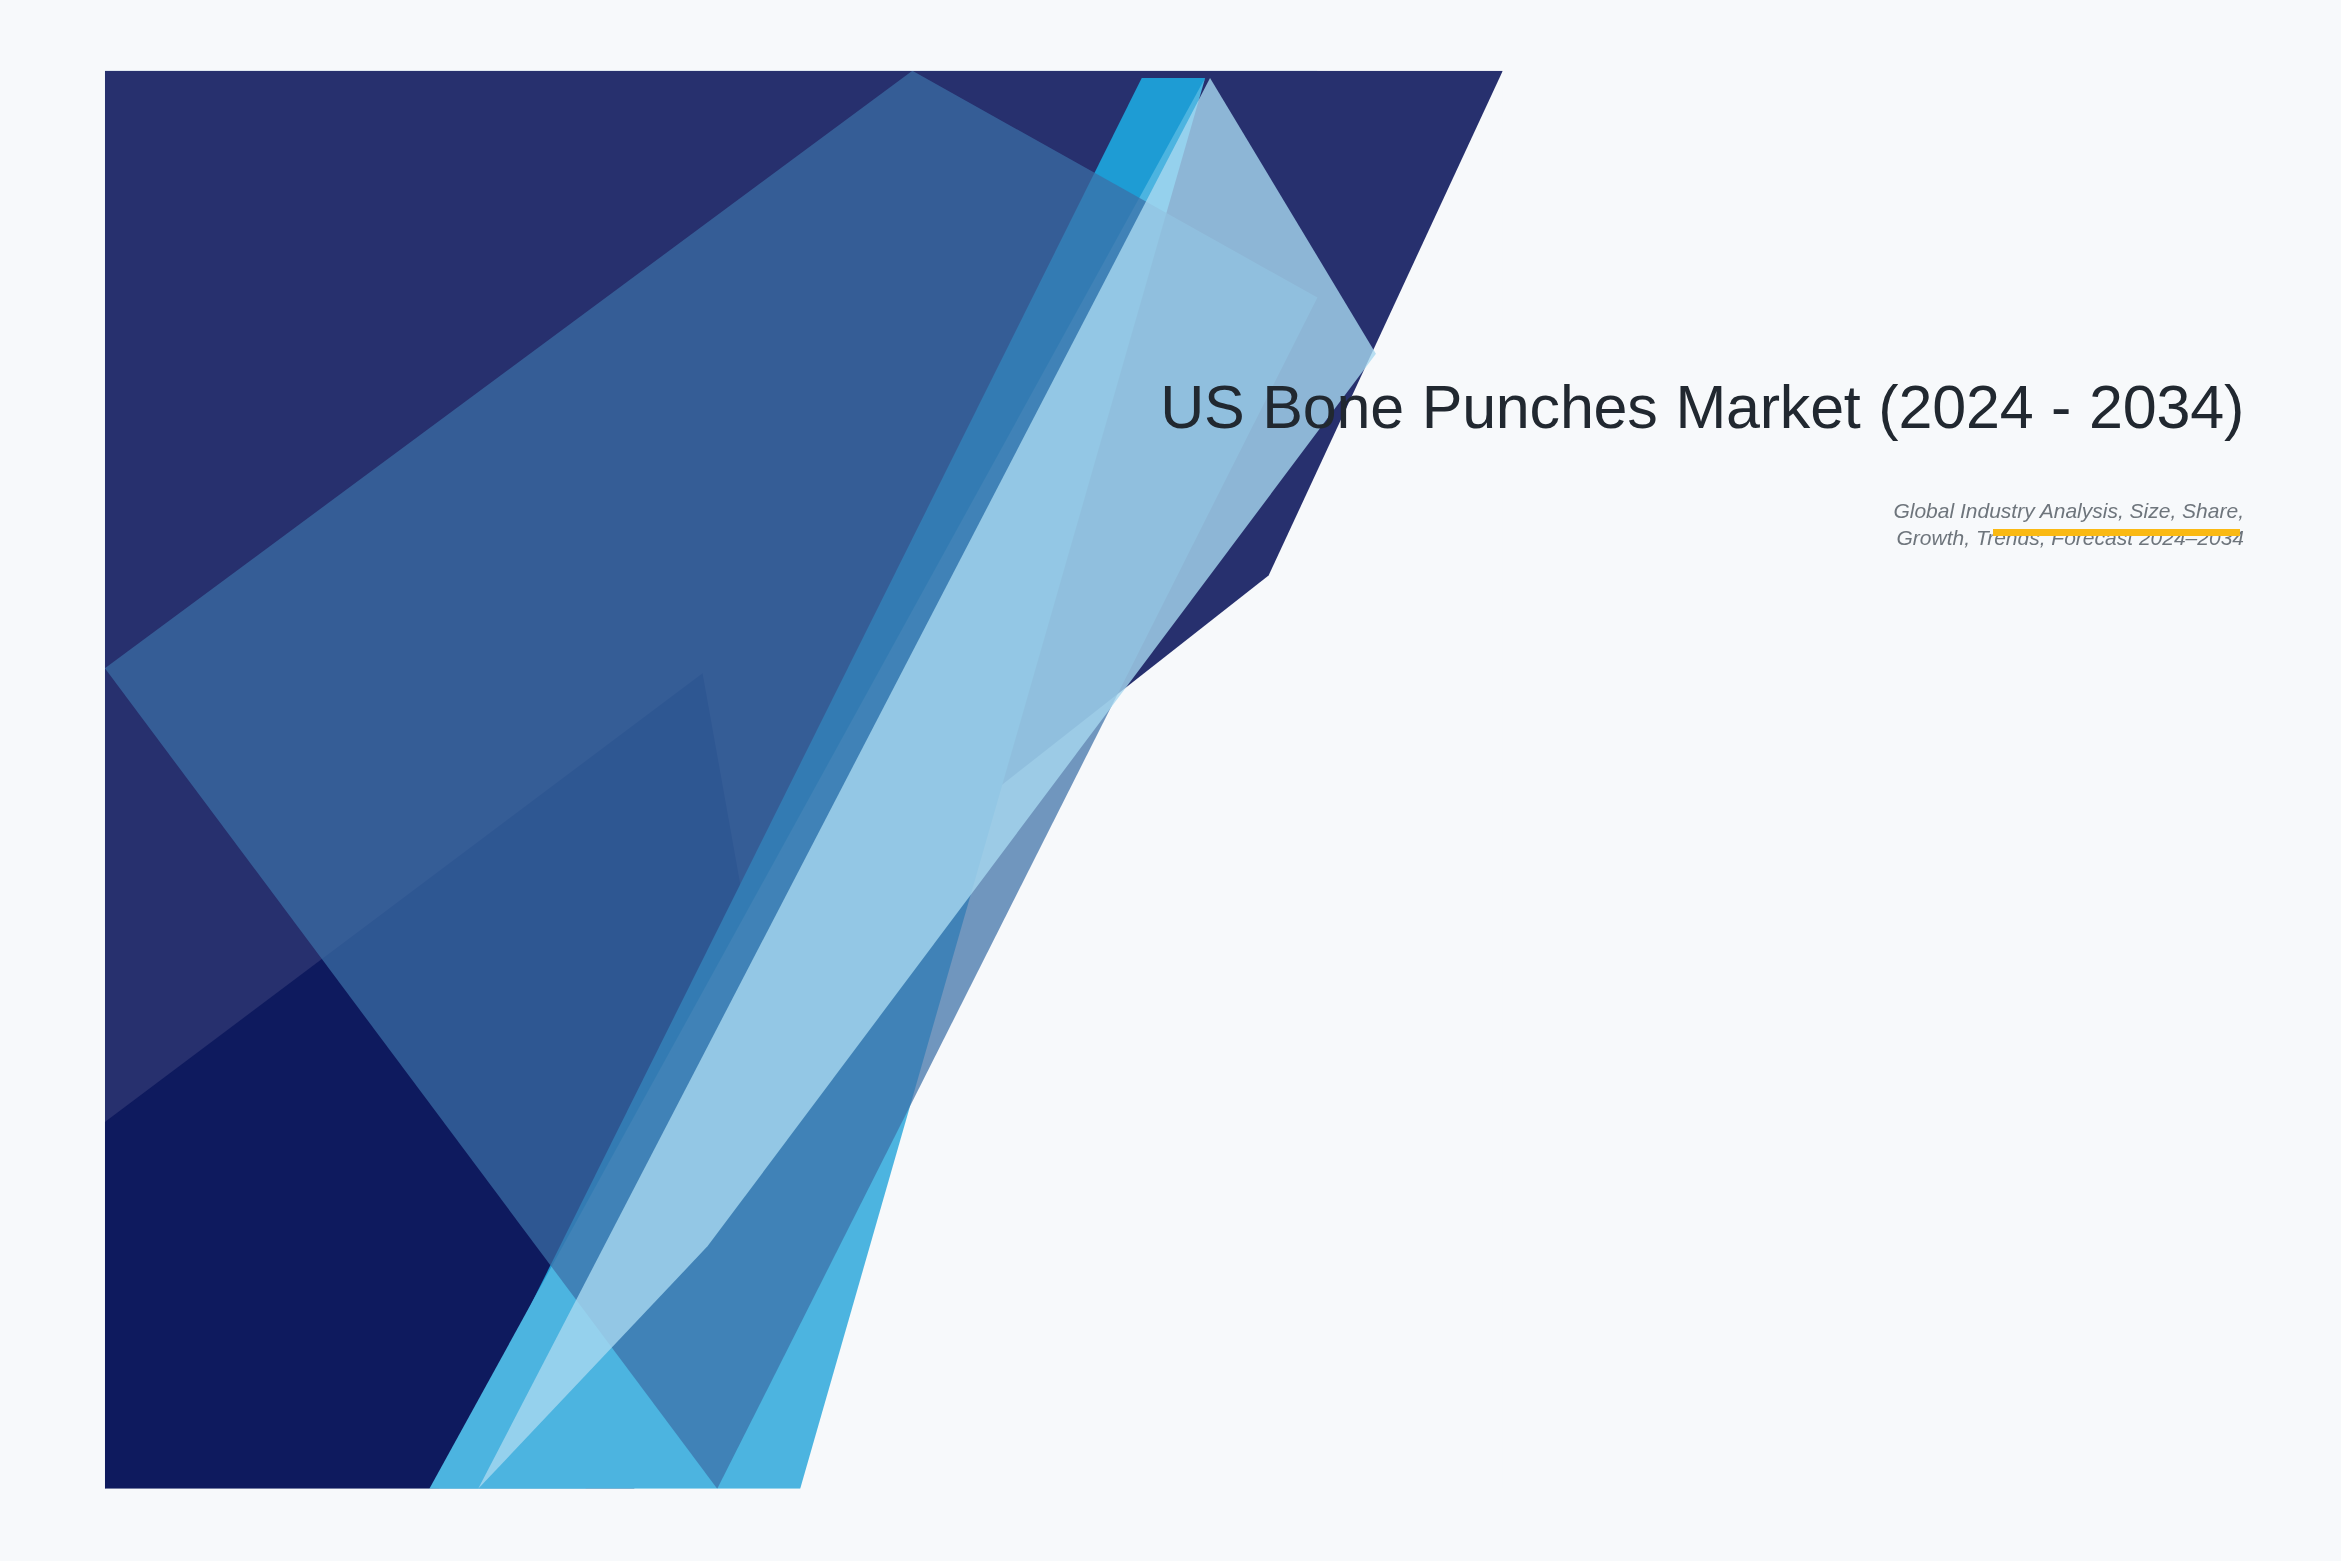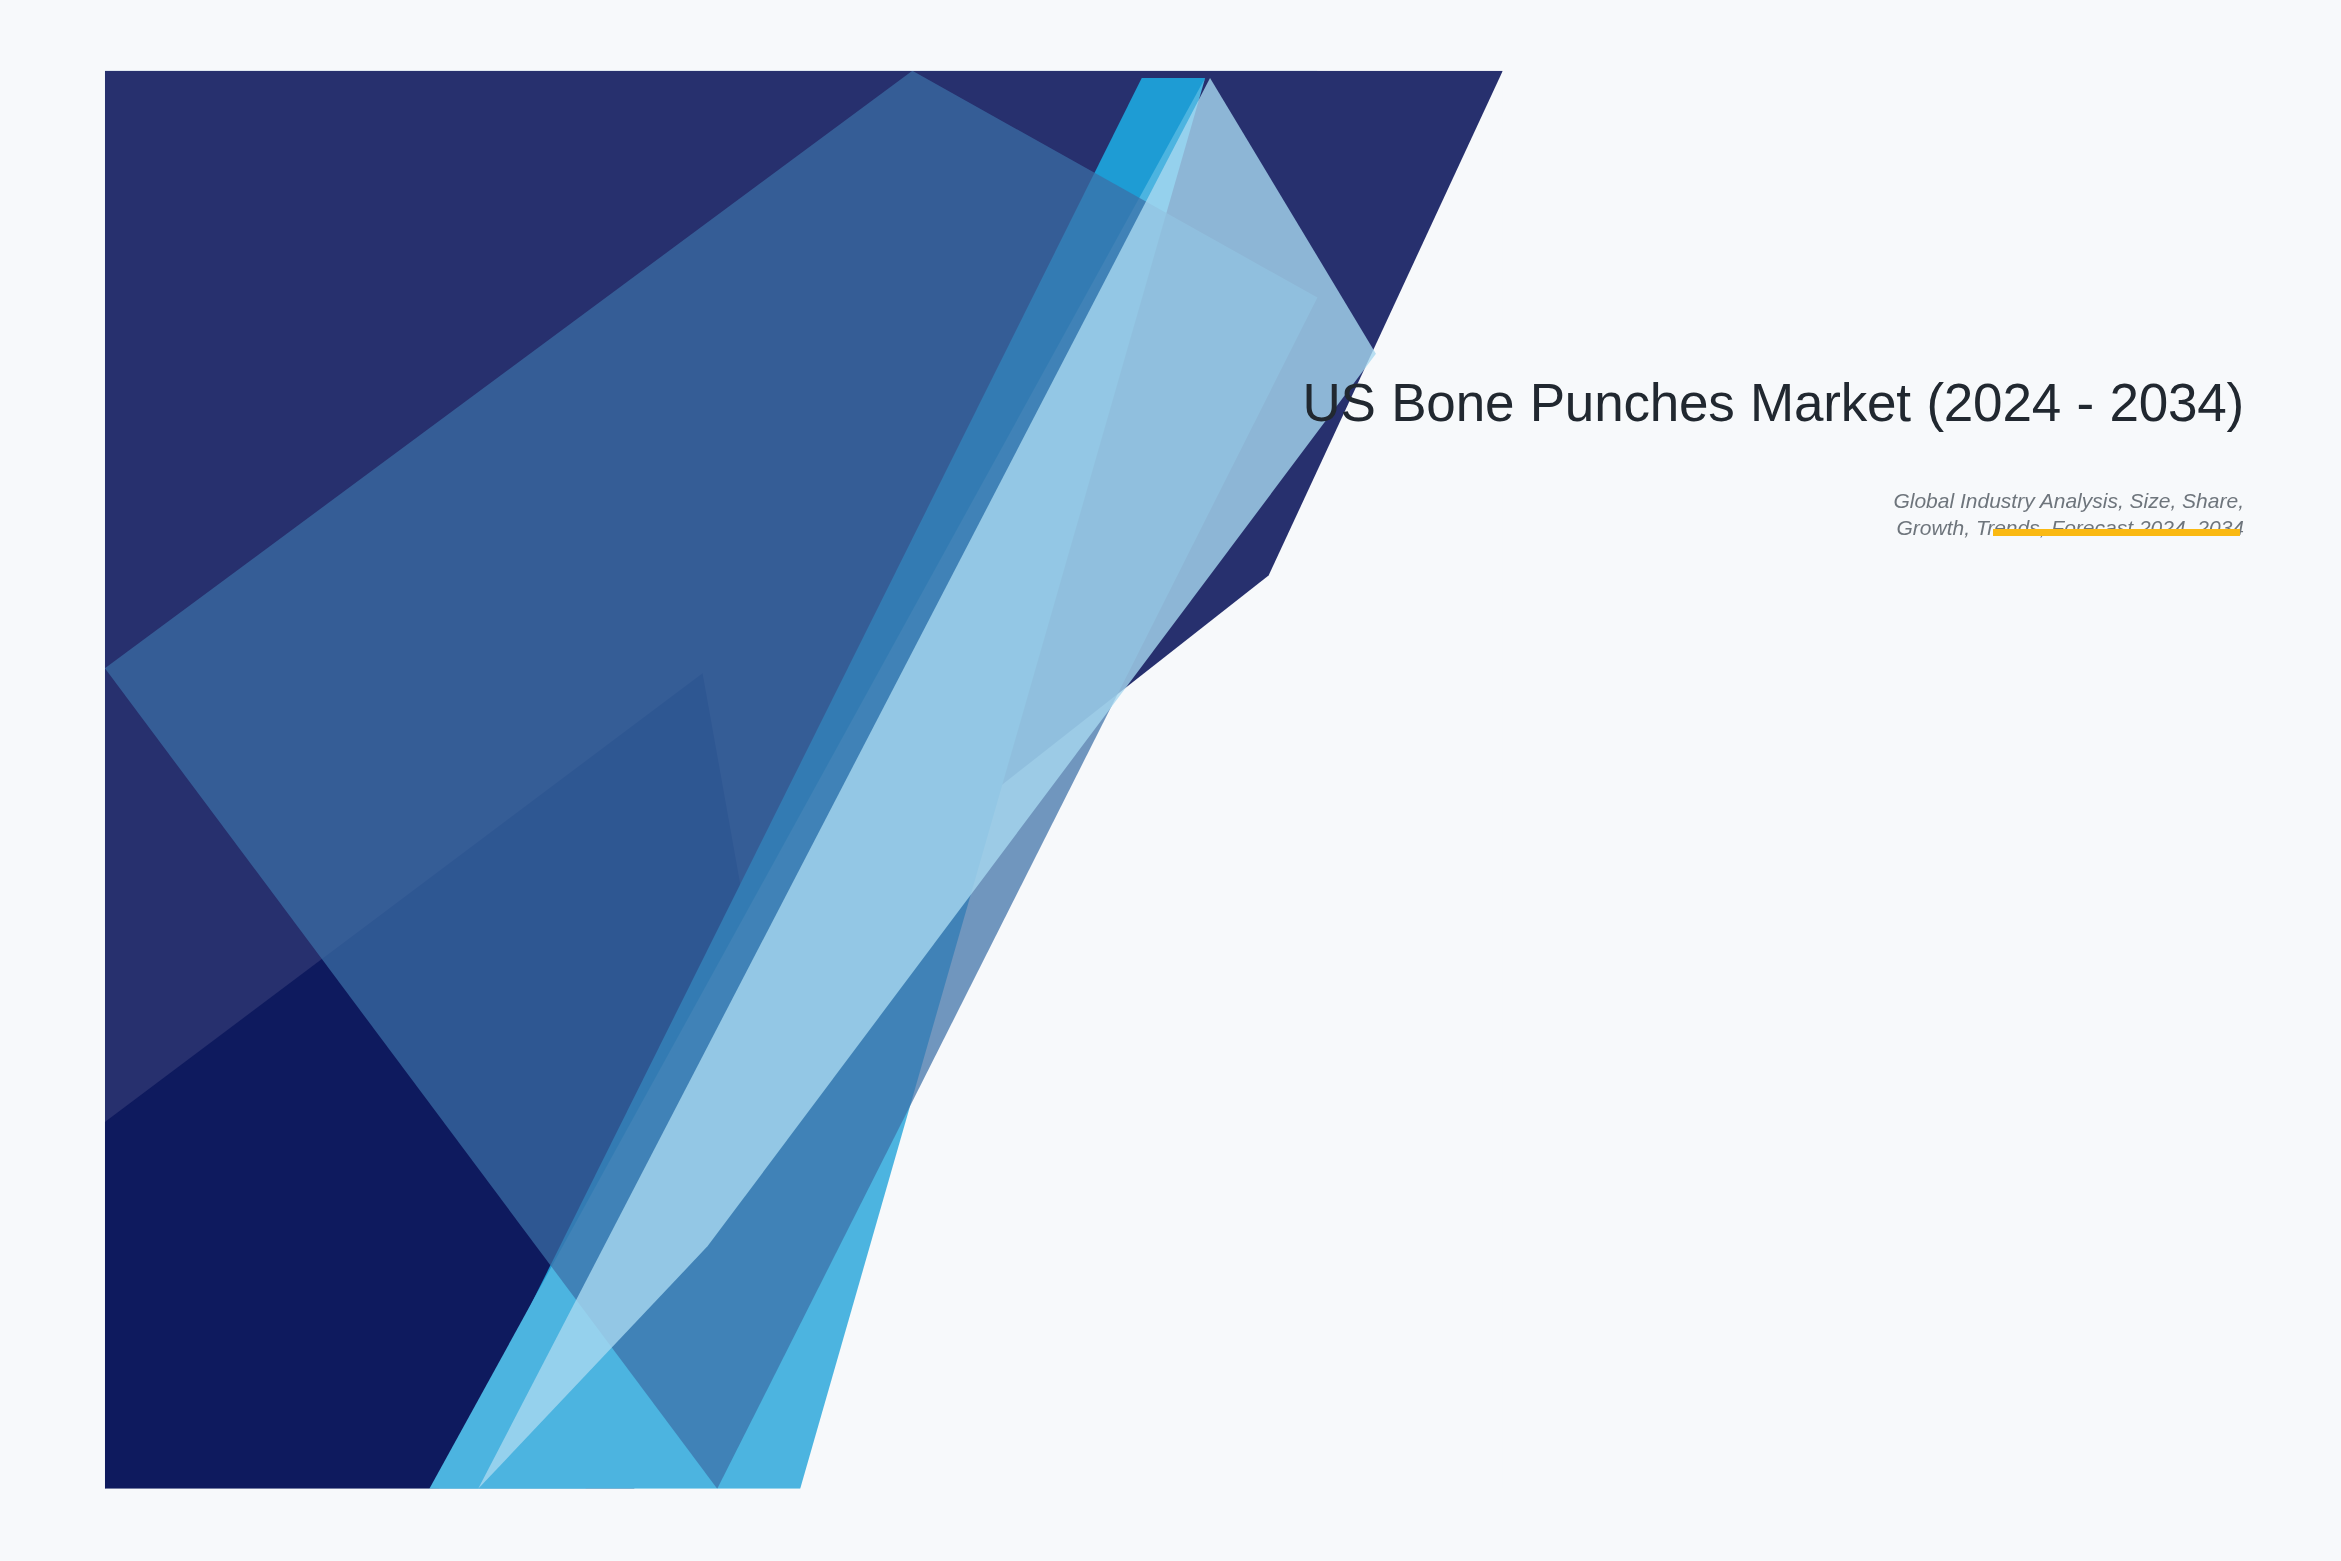--- a/index.html
+++ b/index.html
@@ -21,21 +21,21 @@
   #text-block{
     position:absolute;
     left:990px;
     top:371px;
     width:1254px;
     text-align:right;
   }
   #title-wrap{position:relative;display:block;}
   #page-title{
     margin:0;
-    font-size:53px;
+    font-size:61px;
     line-height:1.19;
     font-weight:400;
     color:#212830;
     letter-spacing:-0.2px;
     position:relative;
     z-index:2;
     word-spacing:1px;
   }
   #title-accent-bar{
     position:absolute;

